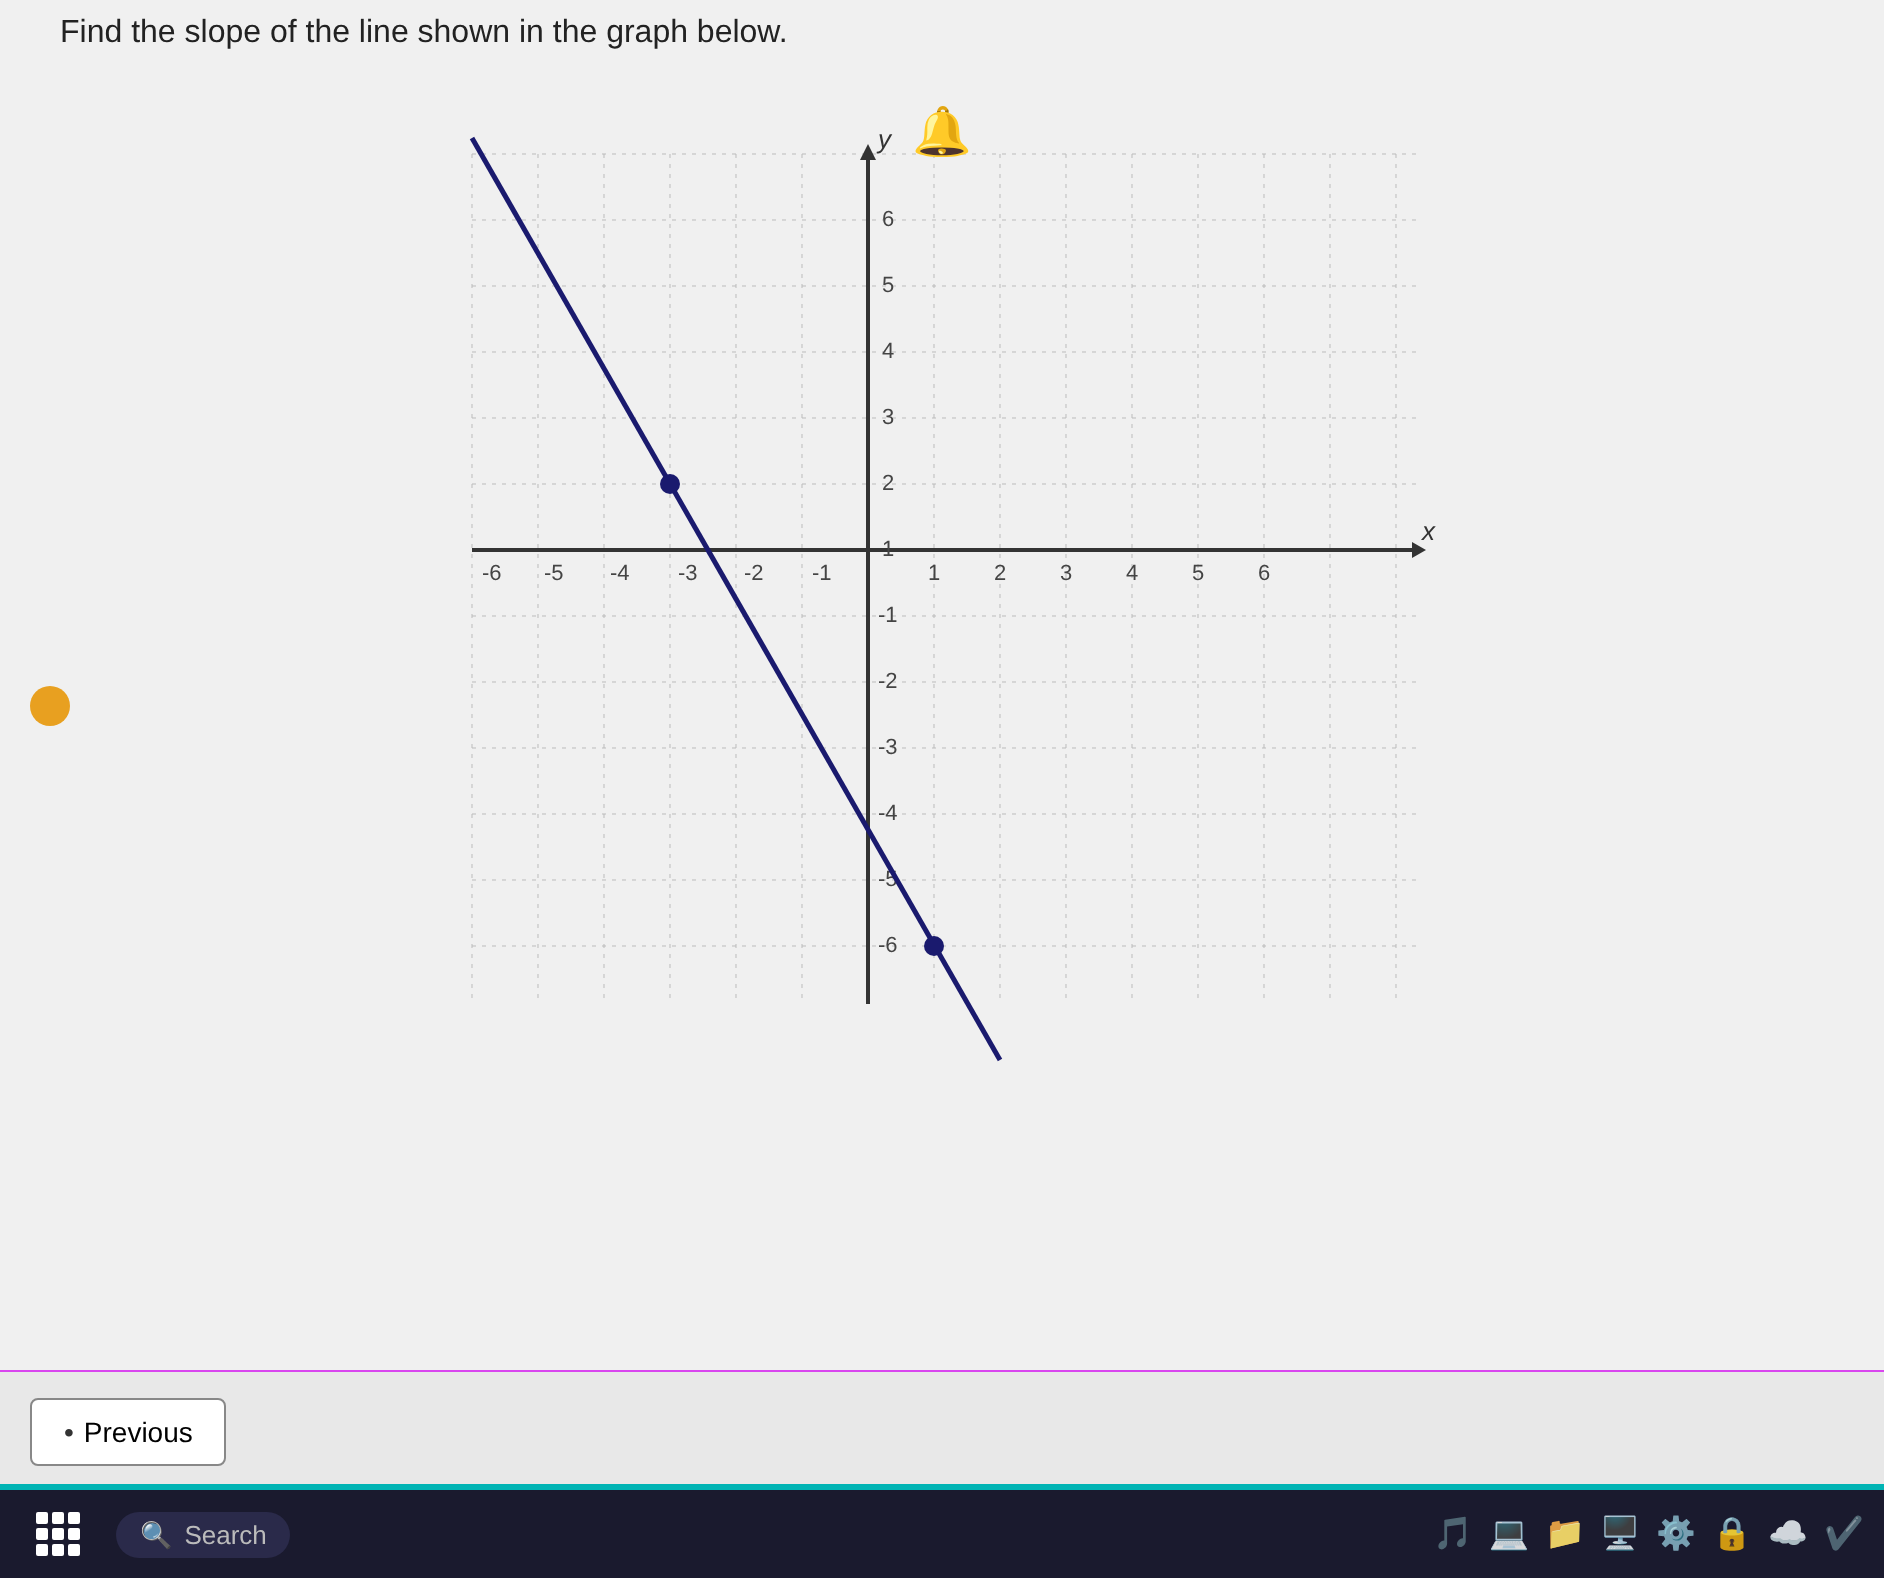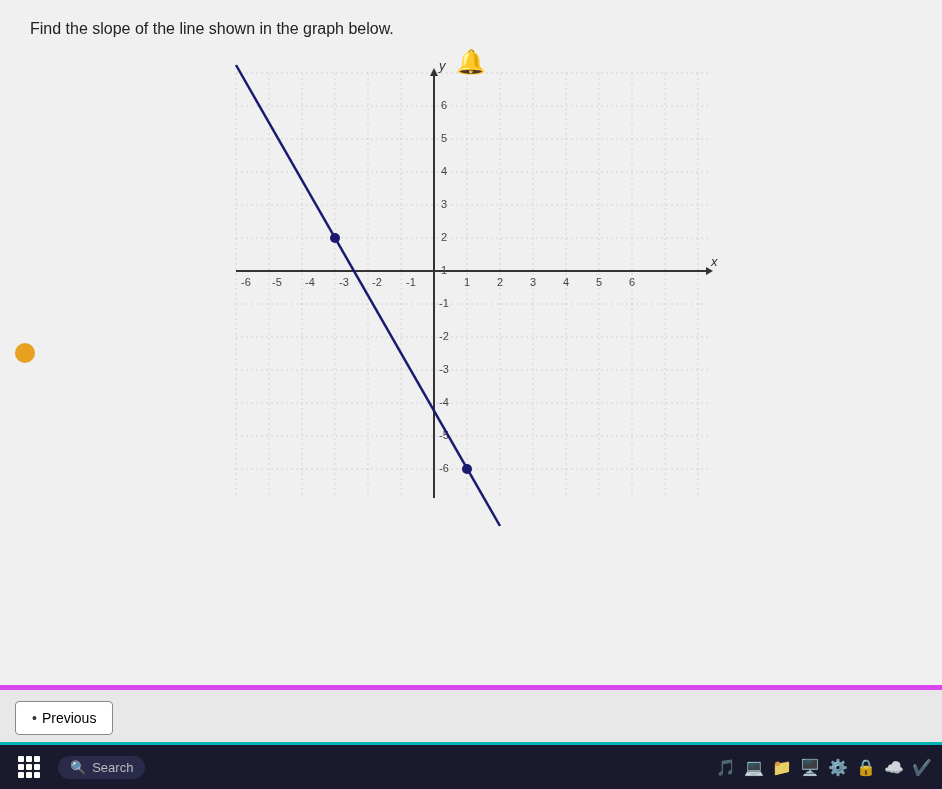--- a/index.html
+++ b/index.html
@@ -11,22 +11,23 @@
       overflow: hidden;
       display: flex;
       flex-direction: column;
     }
 
     .main-content {
       flex: 1;
       background: #f0f0f0;
       display: flex;
       flex-direction: column;
-      padding: 20px 30px;
+      padding: 8px 30px;
       position: relative;
+      gap: 16px;
     }
 
     .question-text {
       font-size: 16px;
       color: #222;
       margin-bottom: 20px;
       font-weight: 400;
     }
 
     .graph-container {
@@ -71,21 +72,21 @@
       border-radius: 50%;
     }
 
     
     .bottom-bar {
       background: #e8e8e8;
       height: 60px;
       display: flex;
       align-items: center;
       padding: 0 15px;
-      border-top: 5px solid #d946ef;
+      border-top: 1px solid #d946ef;
     }
 
     .prev-button {
       background: #fff;
       border: 1px solid #888;
       border-radius: 4px;
       padding: 8px 16px;
       font-size: 14px;
       cursor: pointer;
       display: flex;

